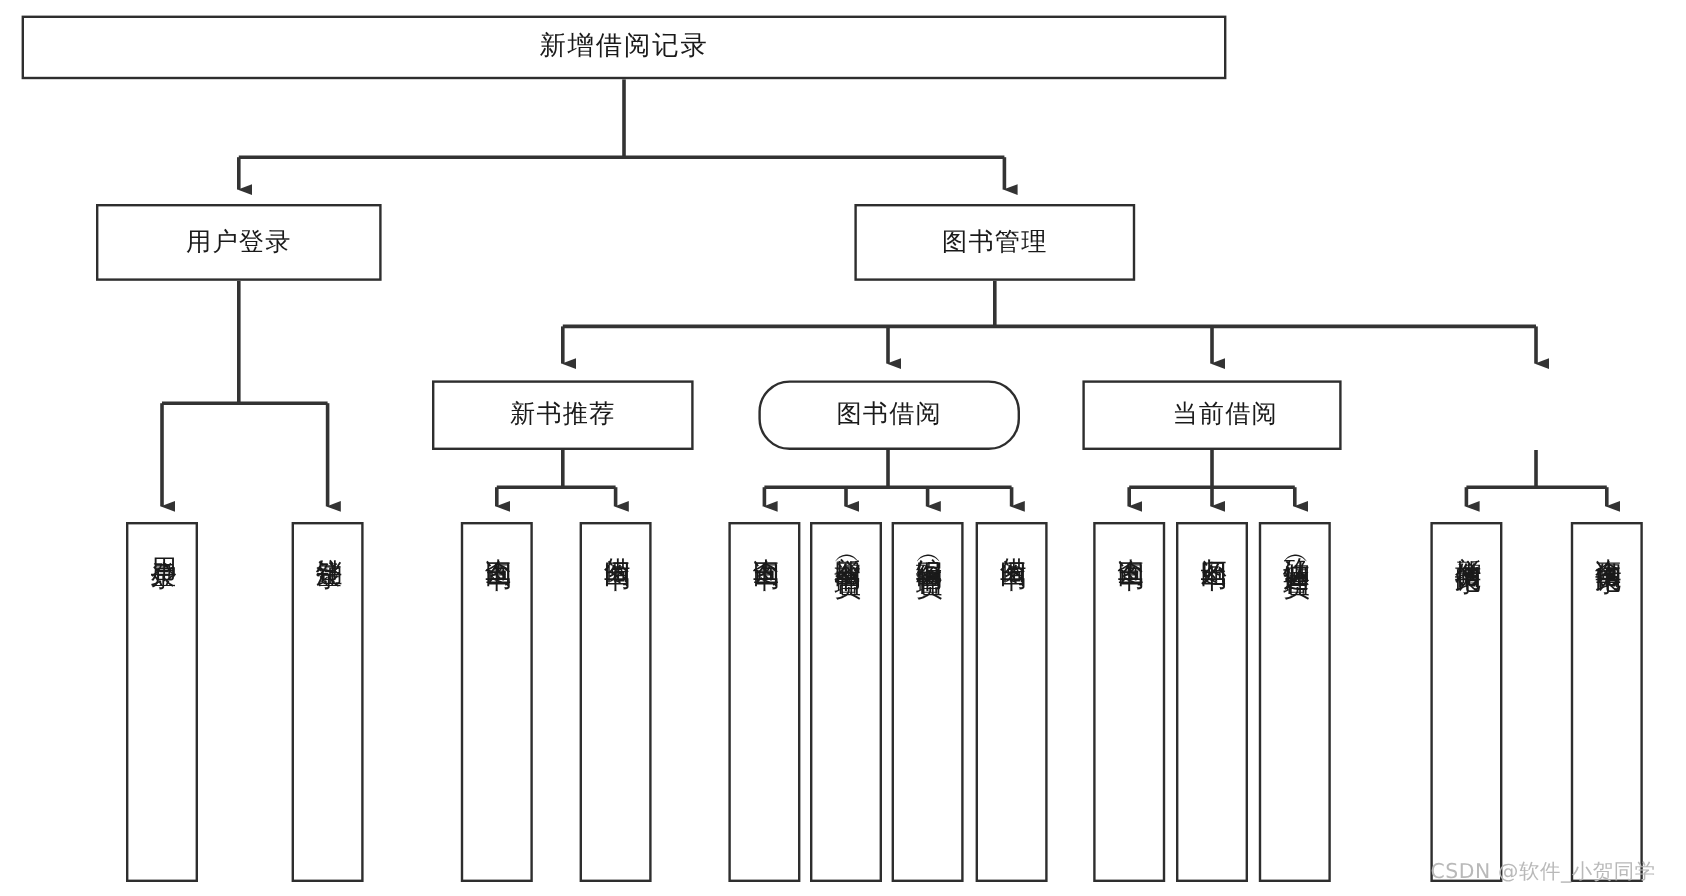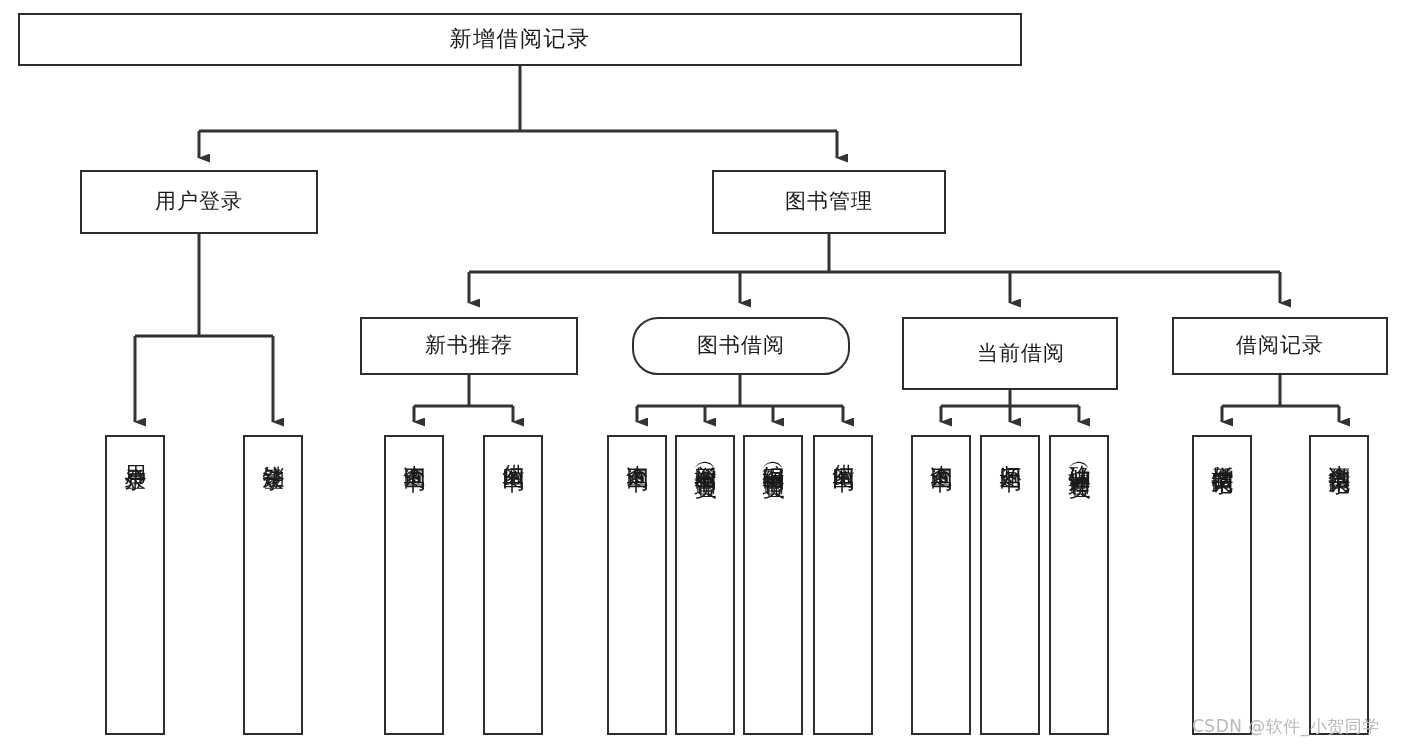--- a/index.html
+++ b/index.html
@@ -133,25 +133,22 @@
   <div class="node node-h" style="left:712px; top:170px; width:234px; height:64px;text-align:right;">
     <span>图书管理</span>
   </div>
 
   <div class="node node-h" style="left:360px; top:317px; width:218px; height:58px;">
     <span>新书推荐</span>
   </div>
   <div class="node node-h" style="left:632px; top:317px; width:218px; height:58px;border-radius:26px;">
     <span>图书借阅</span>
   </div>
-  <div class="node node-h" style="left:902px; top:317px; width:216px; height:73px;padding-left:22px;">
+  <div class="node node-h" style="left:902px; top:317px; width:216px; height:58px;padding-left:22px;">
     <span>当前借阅</span>
-  </div>
-  <div class="node node-h" style="left:1172px; top:317px; width:216px; height:58px;">
-    <span>借阅记录</span>
   </div>
 
   <div class="node node-v" style="left:105px; top:435px; width:60px; height:300px;">
     <span class="vtext">用户登录</span>
   </div>
   <div class="node node-v" style="left:243px; top:435px; width:60px; height:300px;">
     <span class="vtext">注销登录</span>
   </div>
 
   <div class="node node-v" style="left:384px; top:435px; width:60px; height:300px;">

